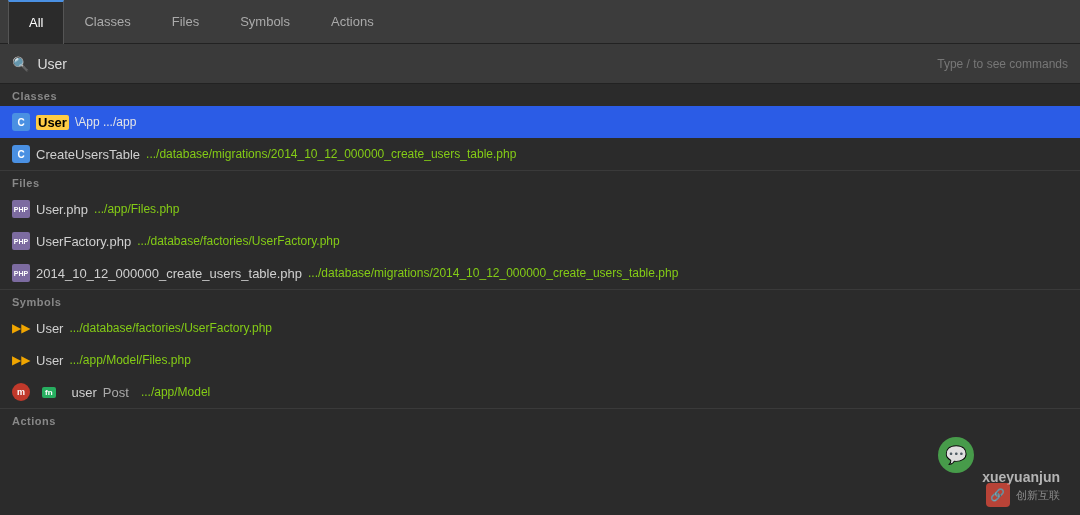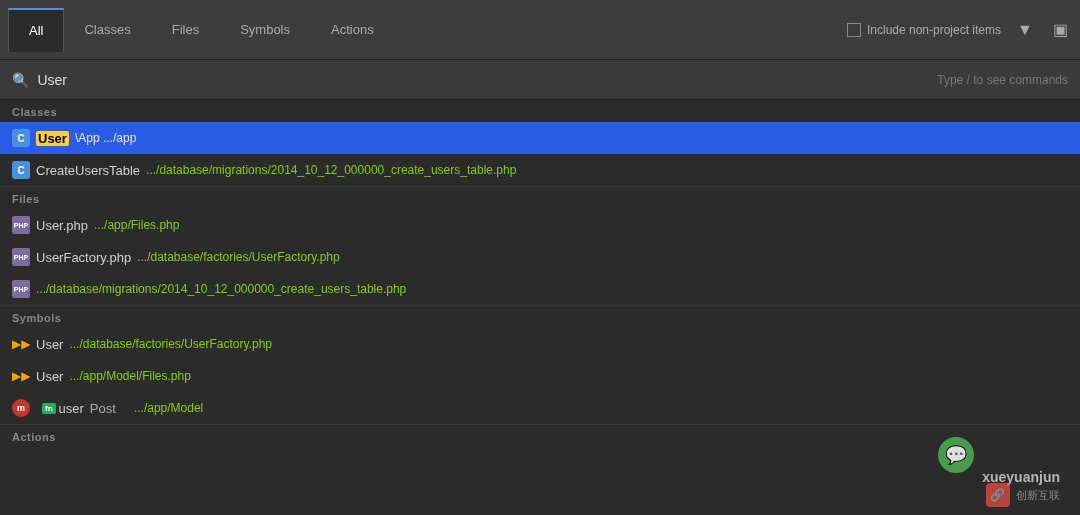--- a/index.html
+++ b/index.html
@@ -11,21 +11,21 @@
       width: 1080px;
       height: 515px;
       overflow: hidden;
     }
 
     
     .tab-bar {
       display: flex;
       align-items: center;
       background: #3c3c3c;
-      height: 60px;
+      height: 44px;
       border-bottom: 1px solid #222;
       padding: 8px 8px;
     }
     .tab {
       padding: 0 20px;
       height: 44px;
       display: flex;
       align-items: center;
       color: #aaa;
       cursor: pointer;
@@ -161,21 +161,21 @@
       color: #fff;
       border-radius: 50%;
       font-size: 9px;
     }
     .badge-label-green {
       background: #27ae60;
       color: #fff;
       font-size: 8px;
       padding: 1px 3px;
       border-radius: 2px;
-      margin-right: 3px;
+      margin-right: 16px;
       font-weight: bold;
     }
 
     .result-name {
       font-size: 13px;
       margin-right: 6px;
       white-space: nowrap;
     }
     .result-name-highlight {
       background: #f0a500;
@@ -257,28 +257,20 @@
 </head>
 <body>
 
 <div class="tab-bar">
   <div class="tab active">All</div>
   <div class="tab">Classes</div>
   <div class="tab">Files</div>
   <div class="tab">Symbols</div>
   <div class="tab">Actions</div>
 
-  <div class="tab-right">
-    <label class="checkbox-label">
-      <span class="checkbox-box"></span>
-      <span>Include non-project items</span>
-    </label>
-    <span class="icon-btn">▼</span>
-    <span class="icon-btn">▣</span>
-  </div>
 </div>
 
 <div class="search-bar">
   <span class="search-icon">🔍</span>
   <span class="search-input-text">User</span>
   <span class="search-hint">Type / to see commands</span>
 </div>
 
 <div class="content">
 
@@ -309,20 +301,21 @@
   </div>
 
   <div class="result-row">
     <span class="badge badge-php">PHP</span>
     <span class="result-name">UserFactory.php</span>
     <span class="result-path">.../database/factories/UserFactory.php</span>
   </div>
 
   <div class="result-row">
     <span class="badge badge-php">PHP</span>
+    <span class="result-name">2014_10_12_000000_create_users_table.php</span>
     <span class="result-path">.../database/migrations/2014_10_12_000000_create_users_table.php</span>
   </div>
 
   <div class="divider"></div>
 
   <div class="section-header">Symbols</div>
 
   <div class="result-row">
     <span class="badge-symbol">▶▶</span>
     <span class="result-name">User</span>
@@ -333,21 +326,21 @@
     <span class="badge-symbol">▶▶</span>
     <span class="result-name">User</span>
     <span class="result-path">.../app/Model/Files.php</span>
   </div>
 
   <div class="result-row">
     <span class="badge badge-m">m</span>
     <span style="width:6px"></span>
     <span class="badge-label-green">fn</span>
     <span class="result-name">user</span>
-    <span style="color:#aaa;margin-right:18px;font-size:13px;">Post</span>
+    <span style="color:#aaa;margin-right:12px;font-size:13px;">Post</span>
     <span class="result-path">.../app/Model</span>
   </div>
 
   <div class="divider"></div>
 
   <div class="section-header">Actions</div>
 
 </div>
 
 <div class="watermark">

